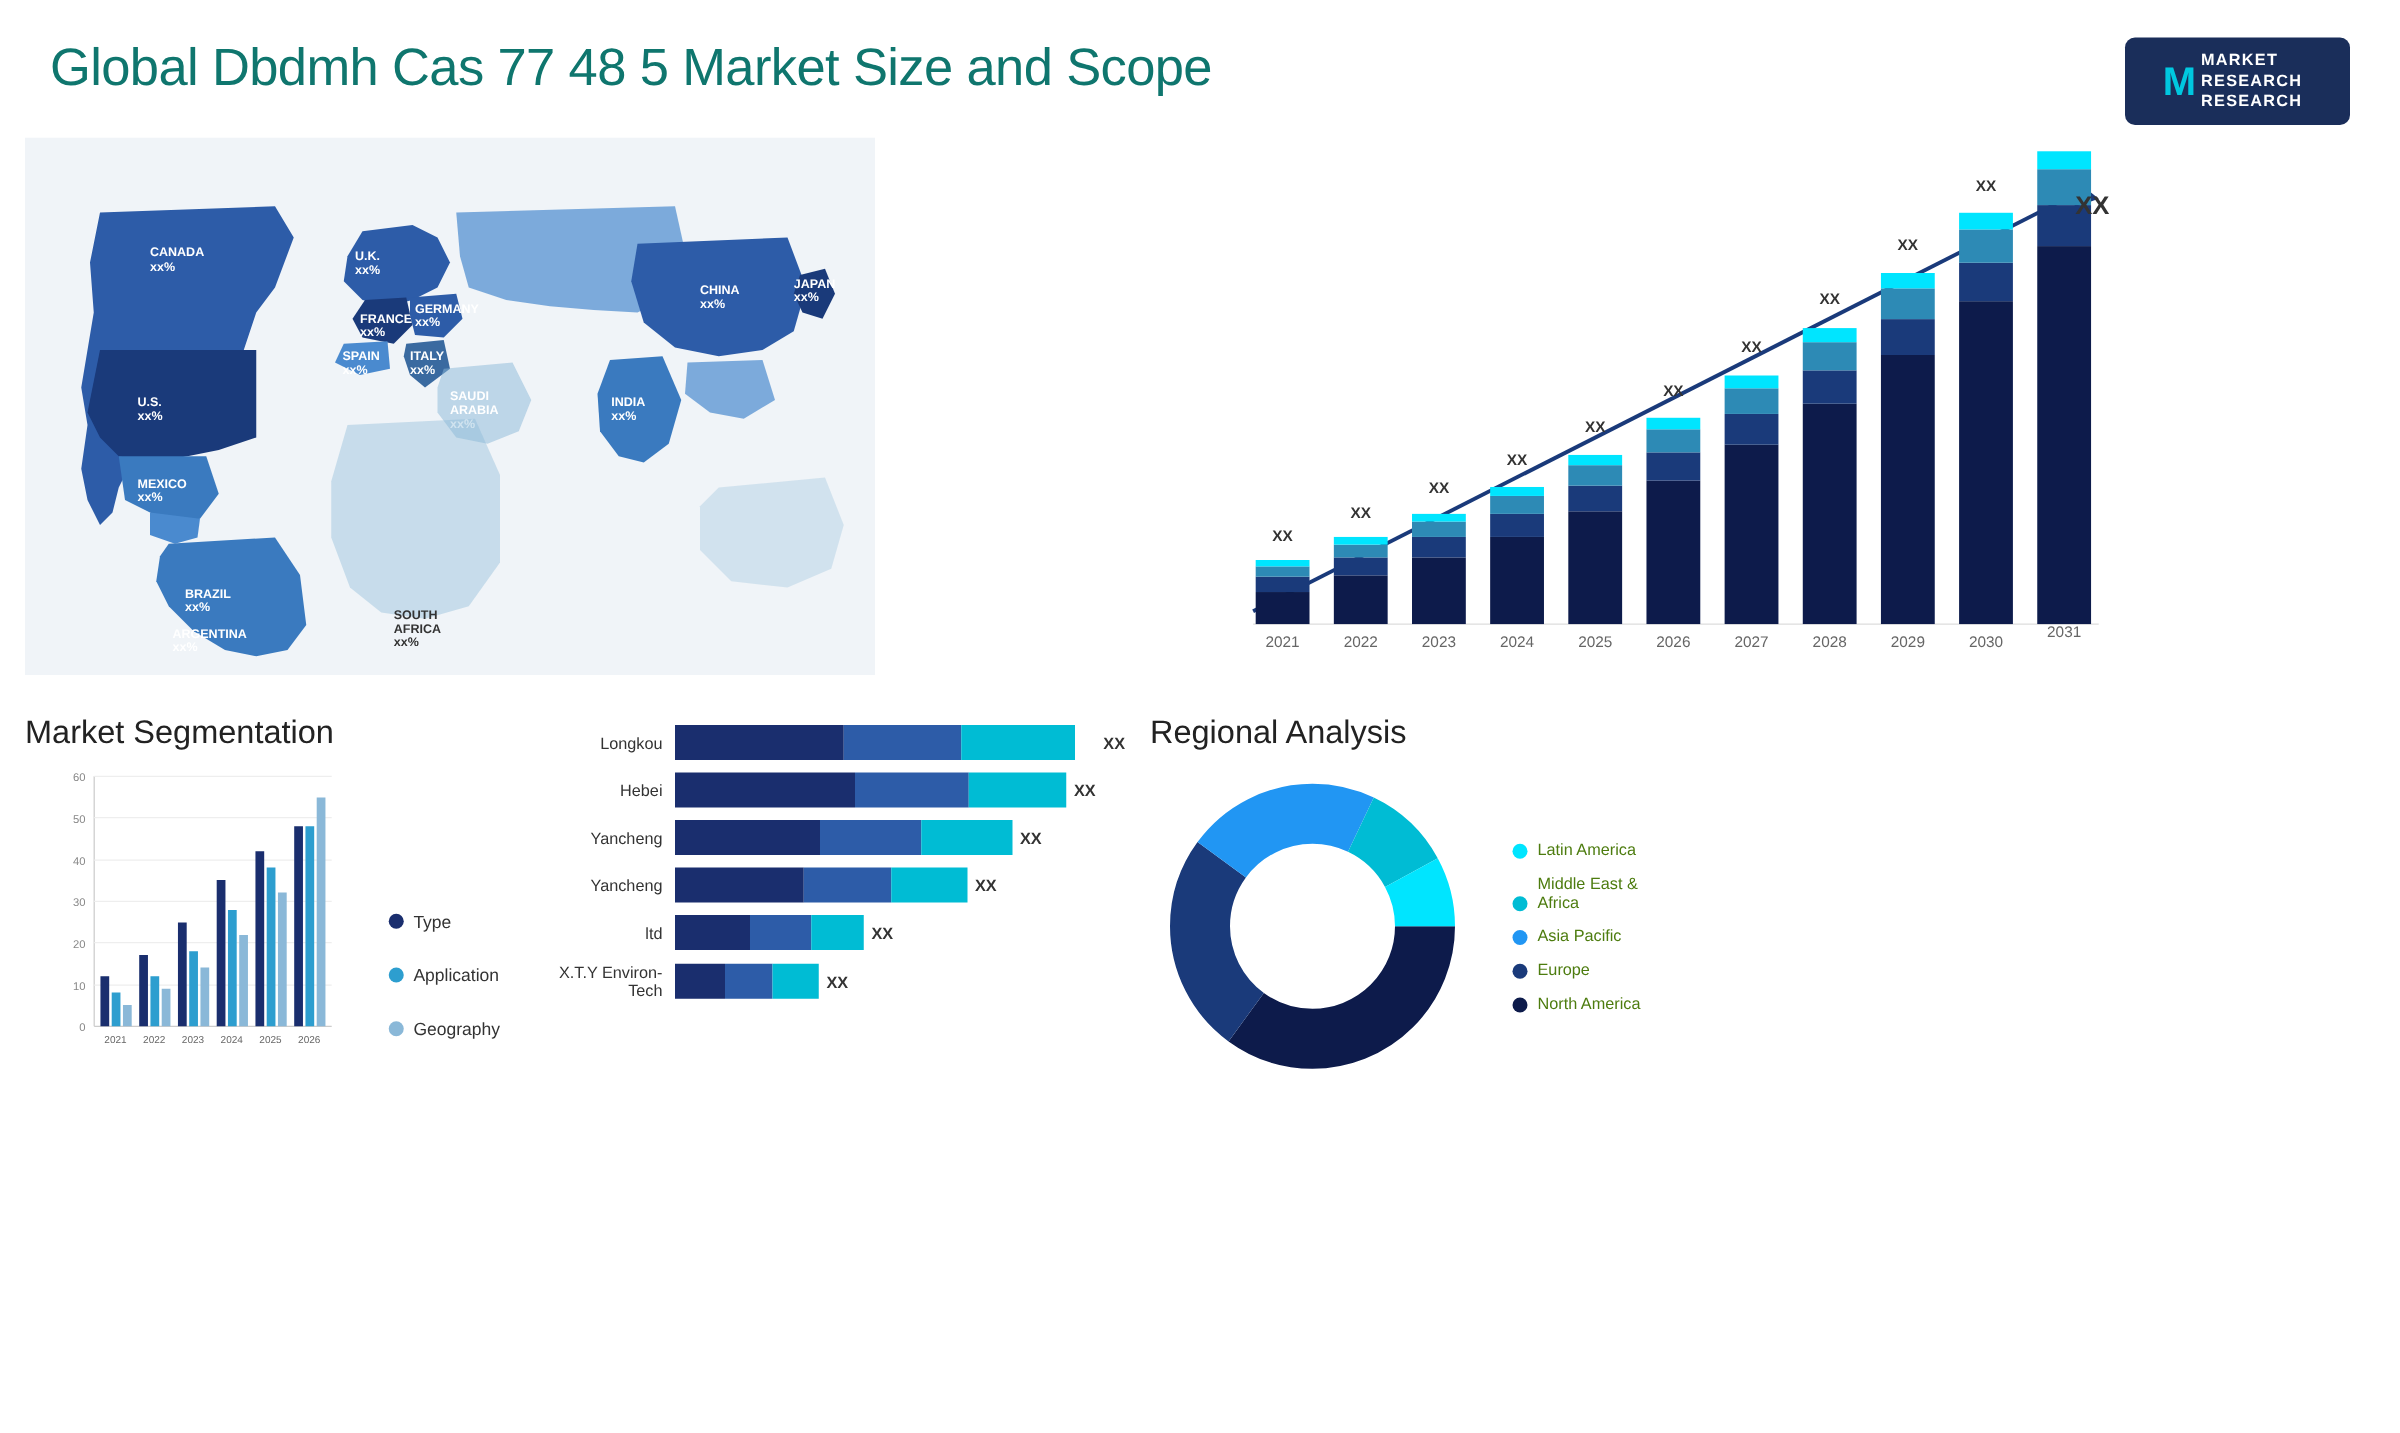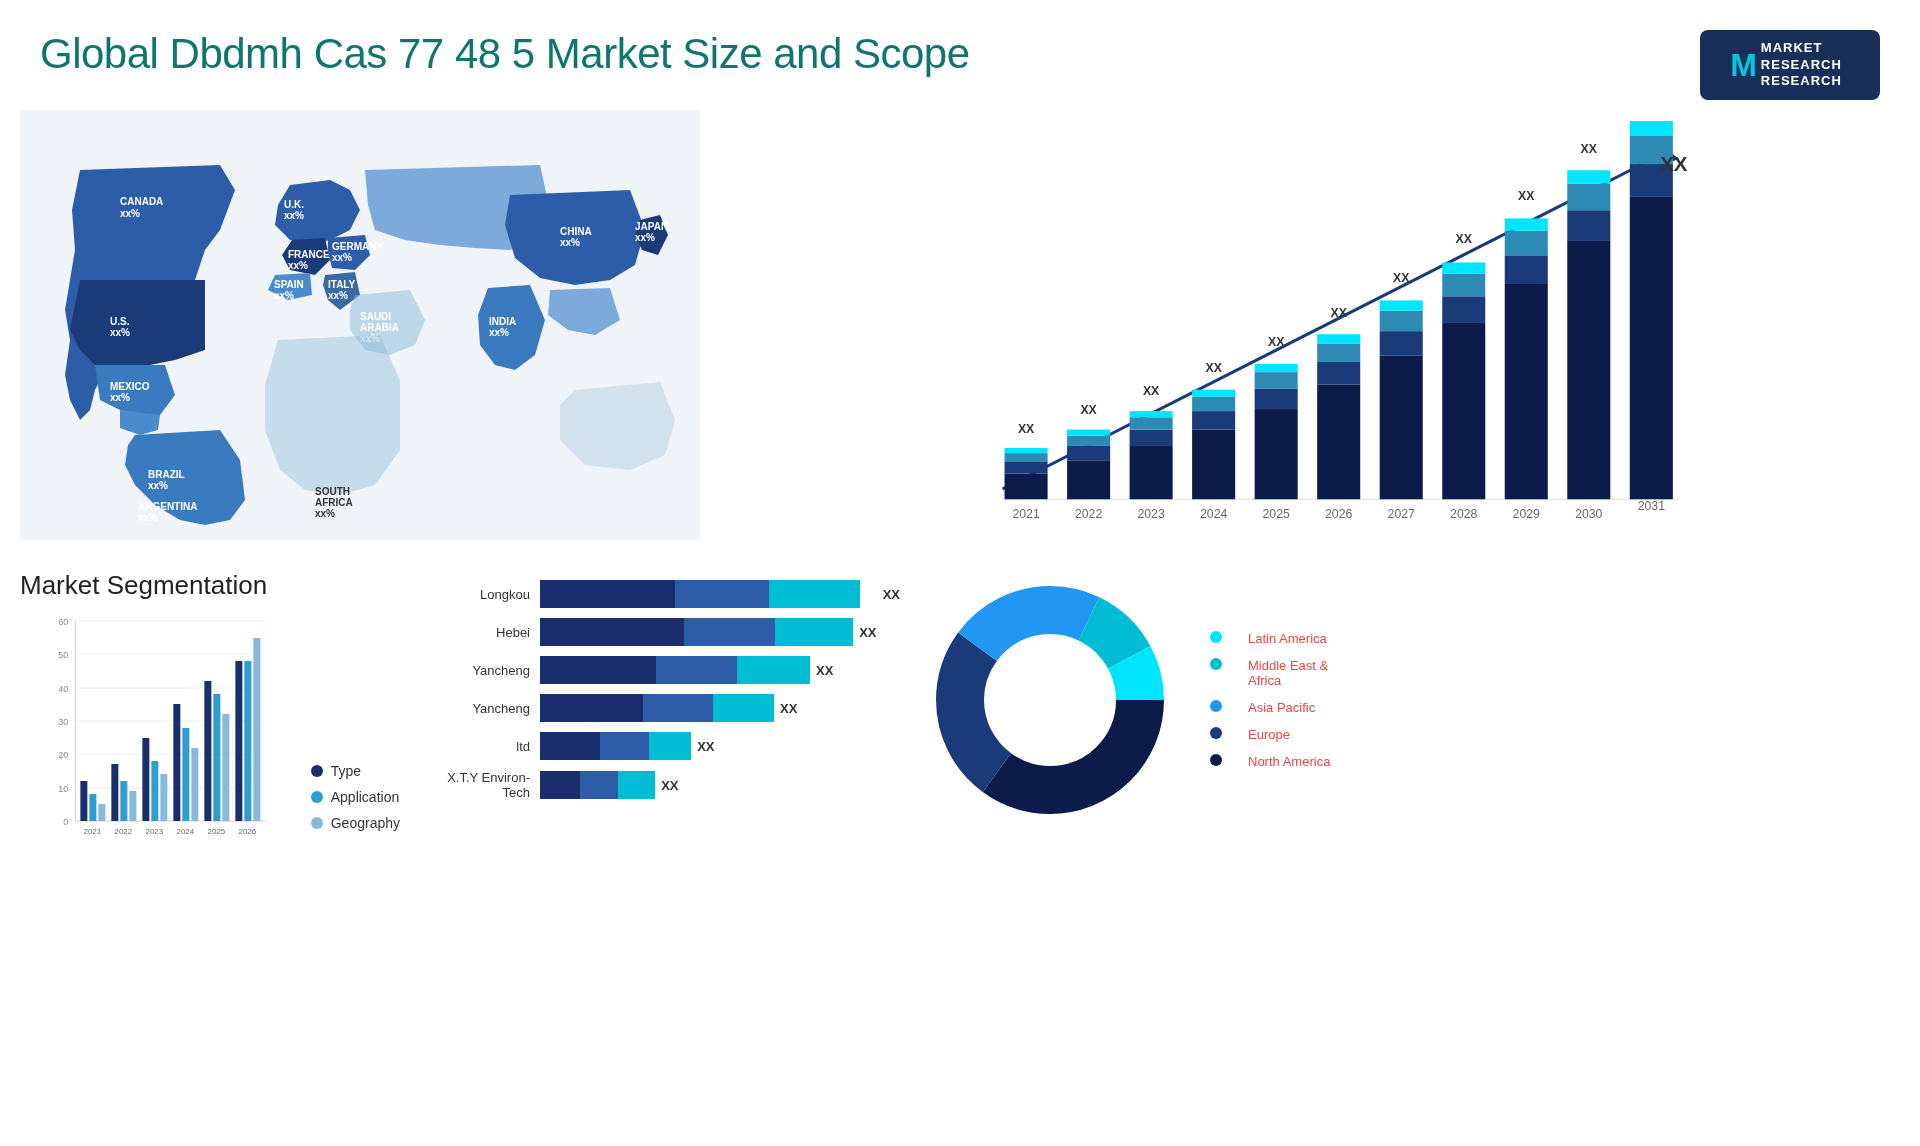--- a/index.html
+++ b/index.html
@@ -114,20 +114,21 @@
       gap: 10px;
       justify-content: center;
       padding-bottom: 30px;
     }
     .legend-item {
       display: flex;
       align-items: center;
       gap: 8px;
       font-size: 14px;
       color: #333;
+      margin-top: 17px;
     }
     .legend-dot {
       width: 12px;
       height: 12px;
       border-radius: 50%;
       flex-shrink: 0;
     }
 
     
     .players-section {
@@ -180,24 +181,24 @@
     .regional-legend {
       position: absolute;
       right: 20px;
       top: 60px;
       display: flex;
       flex-direction: column;
       gap: 12px;
     }
     .reg-legend-item {
       display: flex;
-      align-items: flex-start;
-      gap: 26px;
+      align-items: flex-end;
+      gap: 8px;
       font-size: 13px;
-      color: #ef4444;
+      color: #4d7c0f;
     }
     .reg-legend-dot {
       width: 12px;
       height: 12px;
       border-radius: 50%;
       flex-shrink: 0;
     }
     .source-text {
       font-size: 11px;
       color: #888;
@@ -547,20 +548,21 @@
             <div class="player-bar-seg2" style="width:33%;"></div>
             <div class="player-bar-seg3" style="width:32%;"></div>
           </div>
           <span class="player-label">XX</span>
         </div>
       </div>
     </div>
   </div>
 
   <div class="regional-section" style="position:relative;">
+    <h2 class="section-title">Regional Analysis</h2>
     <div style="display:flex; align-items:center; gap:30px;">
 
       <div style="width:260px;height:260px;flex-shrink:0;">
         <svg viewBox="0 0 260 260" width="260" height="260">
 
           <circle cx="130" cy="130" r="90" fill="none" stroke="#0d1b4b" stroke-width="48" stroke-dasharray="197.9 367.6" stroke-dashoffset="0"></circle>
           <circle cx="130" cy="130" r="90" fill="none" stroke="#1a3a7a" stroke-width="48" stroke-dasharray="141.4 424.1" stroke-dashoffset="-197.9"></circle>
           <circle cx="130" cy="130" r="90" fill="none" stroke="#2196f3" stroke-width="48" stroke-dasharray="124.4 441.1" stroke-dashoffset="-339.3"></circle>
           <circle cx="130" cy="130" r="90" fill="none" stroke="#00bcd4" stroke-width="48" stroke-dasharray="56.5 508.9" stroke-dashoffset="-463.7"></circle>
           <circle cx="130" cy="130" r="90" fill="none" stroke="#00e5ff" stroke-width="48" stroke-dasharray="45.2 520.3" stroke-dashoffset="-520.2"></circle>

